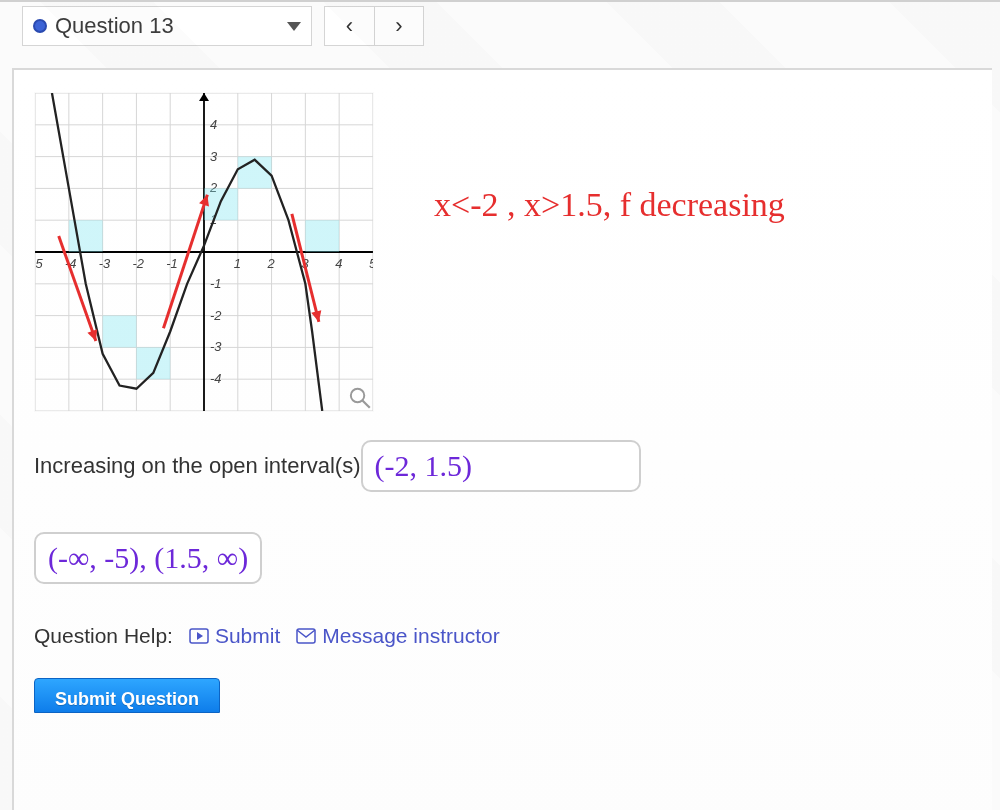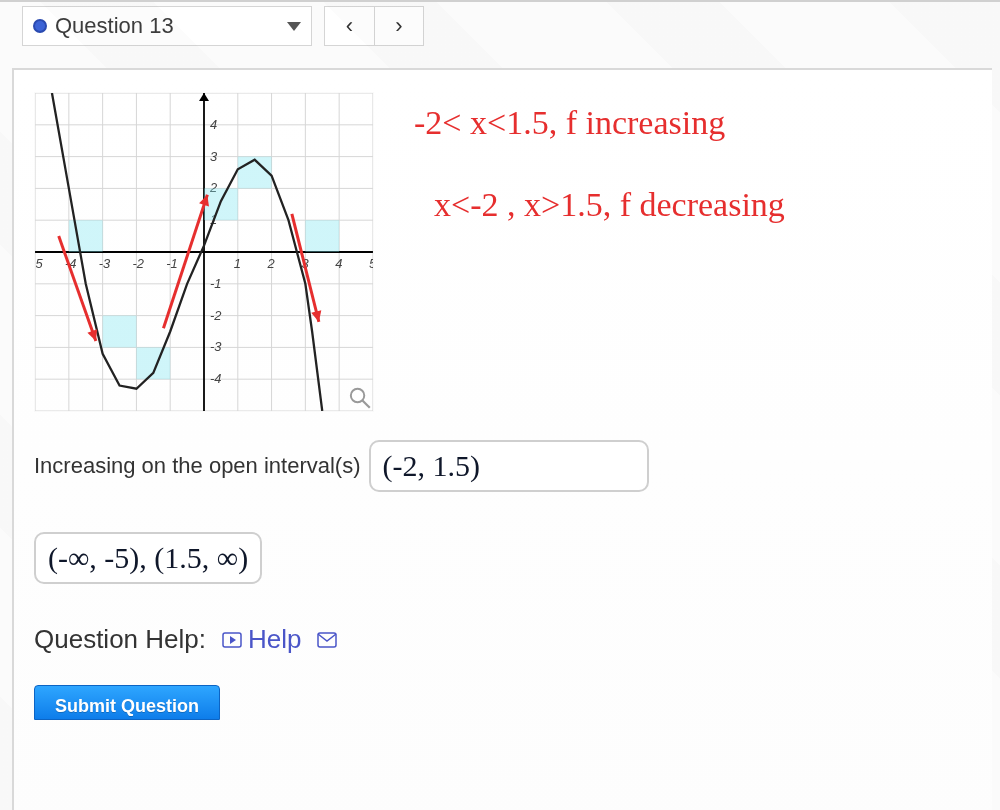--- a/index.html
+++ b/index.html
@@ -100,44 +100,43 @@
     cursor: pointer;
     color: #888;
   }
 
   .below-graph { margin-top: 28px; font-size: 22px; }
   .prompt { margin: 0 0 38px 0; }
 
   .row {
     display: flex; align-items: center;
     margin-bottom: 40px;
-    gap: 8px;
   }
   .row-label { white-space: nowrap; }
   .ans-box {
     border: 2px solid #cfcfcf;
     border-radius: 10px;
     background: #fff;
     min-width: 280px;
     height: 52px;
     padding: 2px 12px;
     display: flex; align-items: center;
     font-family: "Comic Sans MS", "Segoe Script", cursive;
     font-size: 30px;
     color: #111;
   }
   .ans-hand {
     font-family: "Comic Sans MS", "Segoe Script", cursive;
     font-size: 30px;
-    color: #0f172a;
+    color: #6d28d9;
   }
 
   .help-row {
     margin-top: 36px;
-    font-size: 26px;
+    font-size: 21px;
     display: flex; align-items: center; gap: 16px;
   }
   .help-link {
     color: #4a55c8;
     display: flex; align-items: center; gap: 6px;
     cursor: pointer;
   }
   .ico {
     display: inline-flex; align-items: center; justify-content: center;
     width: 20px; height: 16px;
@@ -184,21 +183,20 @@
         <span>‹</span>
       </div>
       <div class="nav-bt">
         <span>›</span>
       </div>
     </div>
   </div>
 
   <div class="panel">
 
-    <div class="handnote" style="left:400px; top:30px;">-2&lt; x&lt;1.5,  f  increasing</div>
     <div class="handnote" style="left:420px; top:112px;text-align:right;">x&lt;-2 ,  x&gt;1.5,  f decreasing</div>
 
     <div class="graph">
       <svg viewBox="0 0 340 320">
           <line x1="0" y1="0" x2="0" y2="320" stroke="#d6d6d6" stroke-width="1"></line>
           <line x1="34" y1="0" x2="34" y2="320" stroke="#d6d6d6" stroke-width="1"></line>
           <line x1="68" y1="0" x2="68" y2="320" stroke="#d6d6d6" stroke-width="1"></line>
           <line x1="102" y1="0" x2="102" y2="320" stroke="#d6d6d6" stroke-width="1"></line>
           <line x1="136" y1="0" x2="136" y2="320" stroke="#d6d6d6" stroke-width="1"></line>
           <line x1="170" y1="0" x2="170" y2="320" stroke="#d6d6d6" stroke-width="1"></line>
@@ -278,29 +276,30 @@
 
       <div class="help-row">
         <span>Question Help:</span>
         <span class="help-link">
           <span class="ico">
             <svg width="20" height="16" viewBox="0 0 20 16">
                 <rect x="1" y="1" width="18" height="14" rx="2" fill="none" stroke="#4a55c8" stroke-width="1.5"></rect>
                 <polygon points="8,4 8,12 14,8" fill="#4a55c8"></polygon>
               </svg>
           </span>
-          <span>Help</span>
+          <span>Submit</span>
         </span>
         <span class="help-link">
           <span class="ico">
             <svg width="20" height="16" viewBox="0 0 20 16">
                 <rect x="1" y="1" width="18" height="14" rx="2" fill="none" stroke="#4a55c8" stroke-width="1.5"></rect>
                 <polyline points="1,2 10,9 19,2" fill="none" stroke="#4a55c8" stroke-width="1.5"></polyline>
               </svg>
           </span>
+          <span>Message instructor</span>
         </span>
       </div>
 
       <div class="submit-bt">
         <span>Submit Question</span>
       </div>
     </div>
 
   </div>
 </div>

